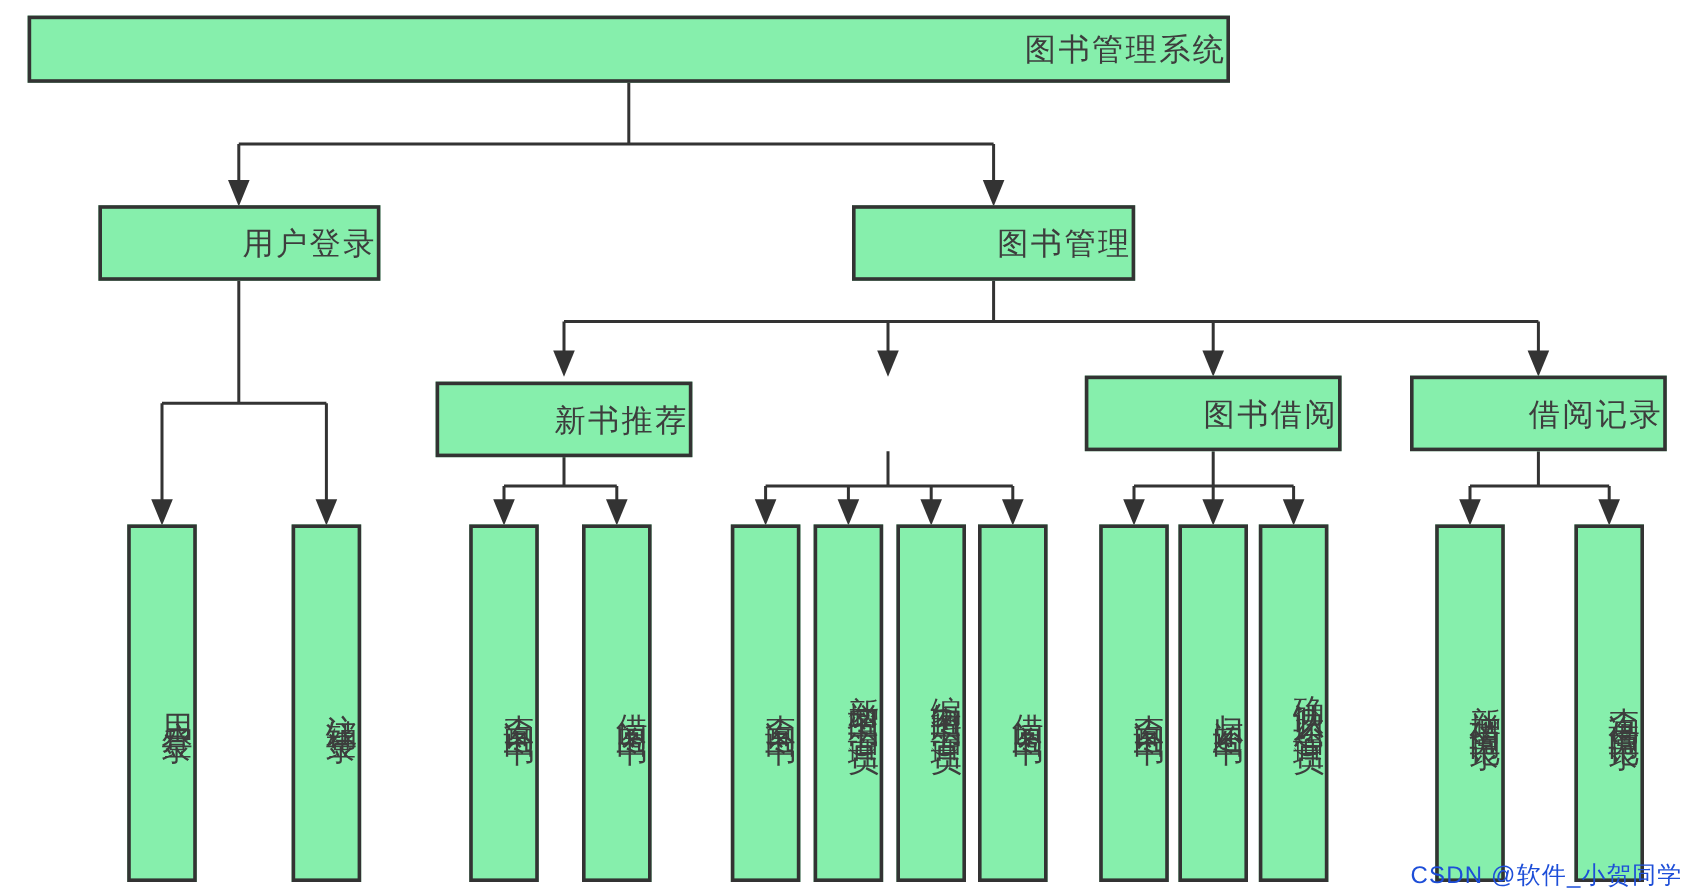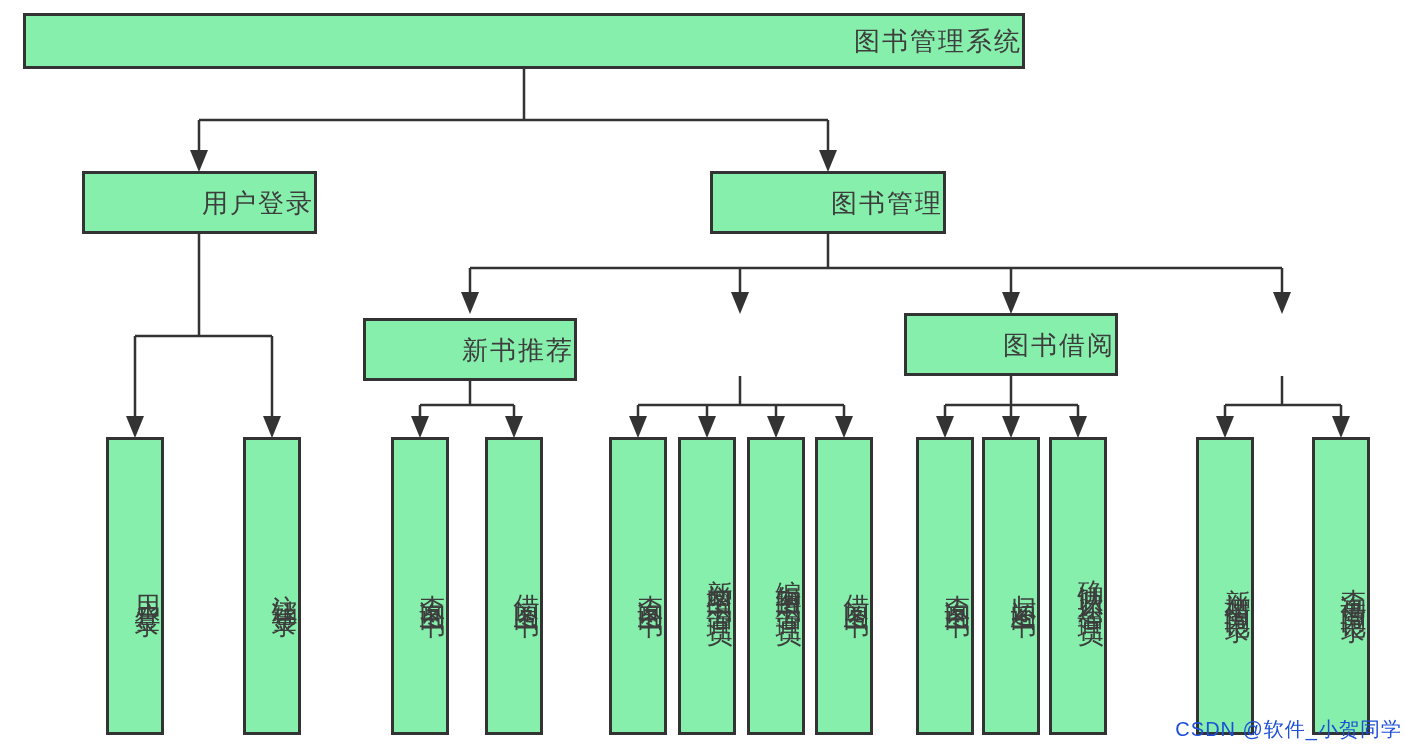--- a/index.html
+++ b/index.html
@@ -94,20 +94,23 @@
   <div class="node h" style="left:710px; top:171px; width:236px; height:63px;">
     <span class="lbl">图书管理</span>
   </div>
 
   <div class="node h" style="left:363px; top:318px; width:214px; height:63px;">
     <span class="lbl">新书推荐</span>
   </div>
   <div class="node h" style="left:904px; top:313px; width:214px; height:63px;">
     <span class="lbl">图书借阅</span>
   </div>
+  <div class="node h" style="left:1175px; top:313px; width:214px; height:63px;">
+    <span class="lbl">借阅记录</span>
+  </div>
 
   <div class="node v" style="left:106px; top:437px; width:58px; height:298px;">
     <span class="lbl">用户登录</span>
   </div>
   <div class="node v" style="left:243px; top:437px; width:58px; height:298px;">
     <span class="lbl">注销登录</span>
   </div>
 
   <div class="node v" style="left:391px; top:437px; width:58px; height:298px;">
     <span class="lbl">查询图书</span>

